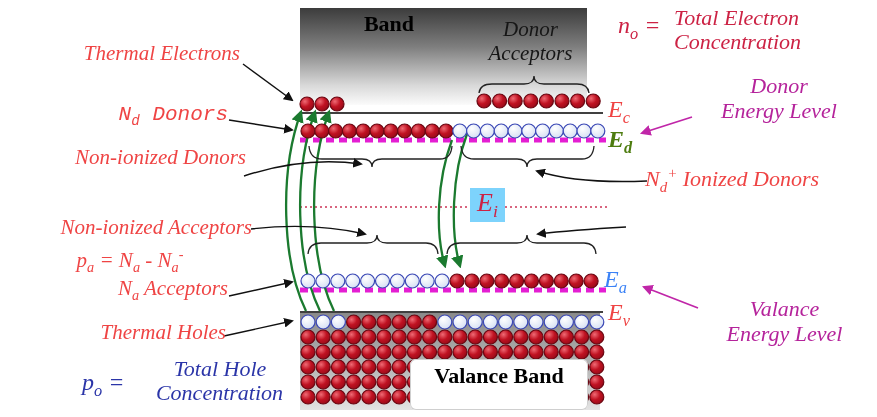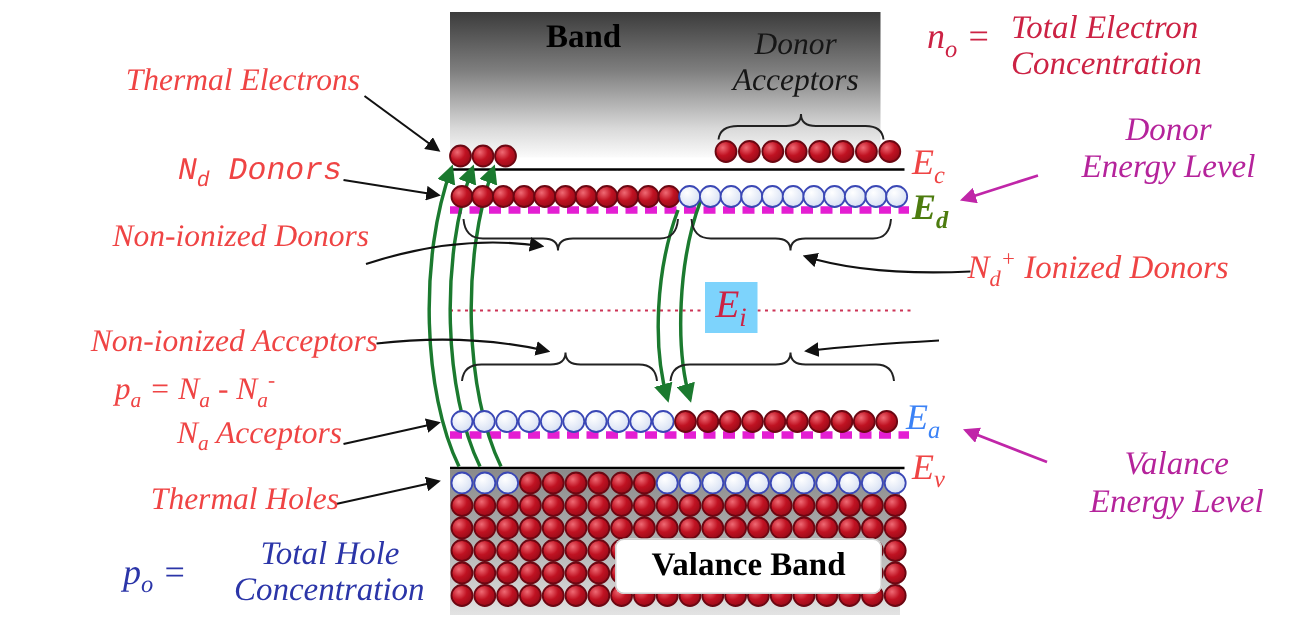--- a/index.html
+++ b/index.html
@@ -14,21 +14,21 @@
   .lab{position:absolute;z-index:3;font-style:italic;font-size:21px;color:#ef4444;line-height:1.12;}
   .lab sub{font-size:68%;}
   .lab sup{font-size:68%;}
   .r{text-align:right;} .c{text-align:center;}
   .red{color:#cc2244;} .blue{color:#2b35a8;} .mag{color:#b5239b;}
   .big{font-size:24px;}
   #ei-label{background:#7dd3fc;padding:0 7px;font-size:26px;}
   #conduction-title{left:308px;top:12px;width:162px;font-style:normal;font-weight:bold;
      font-size:22px;color:#000;}
   #donor-electrons-label{left:468px;top:18px;width:125px;font-size:21px;color:#161616;}
-  #valance-band-label{left:410px;top:359px;width:178px;height:37px;background:#fff;
+  #valance-band-label{left:410px;top:359px;width:178px;height:51px;background:#fff;
      border-radius:6px;font-style:normal;font-weight:bold;font-size:22px;color:#000;
      line-height:33px;box-shadow:0 0 0 1px #cfcfcf inset;}
 </style>
 </head>
 <body>
 
 <div id="canvas">
 
   <div id="conduction-band-box" class="band-box"></div>
   <div id="valence-band-box" class="band-box"></div>

